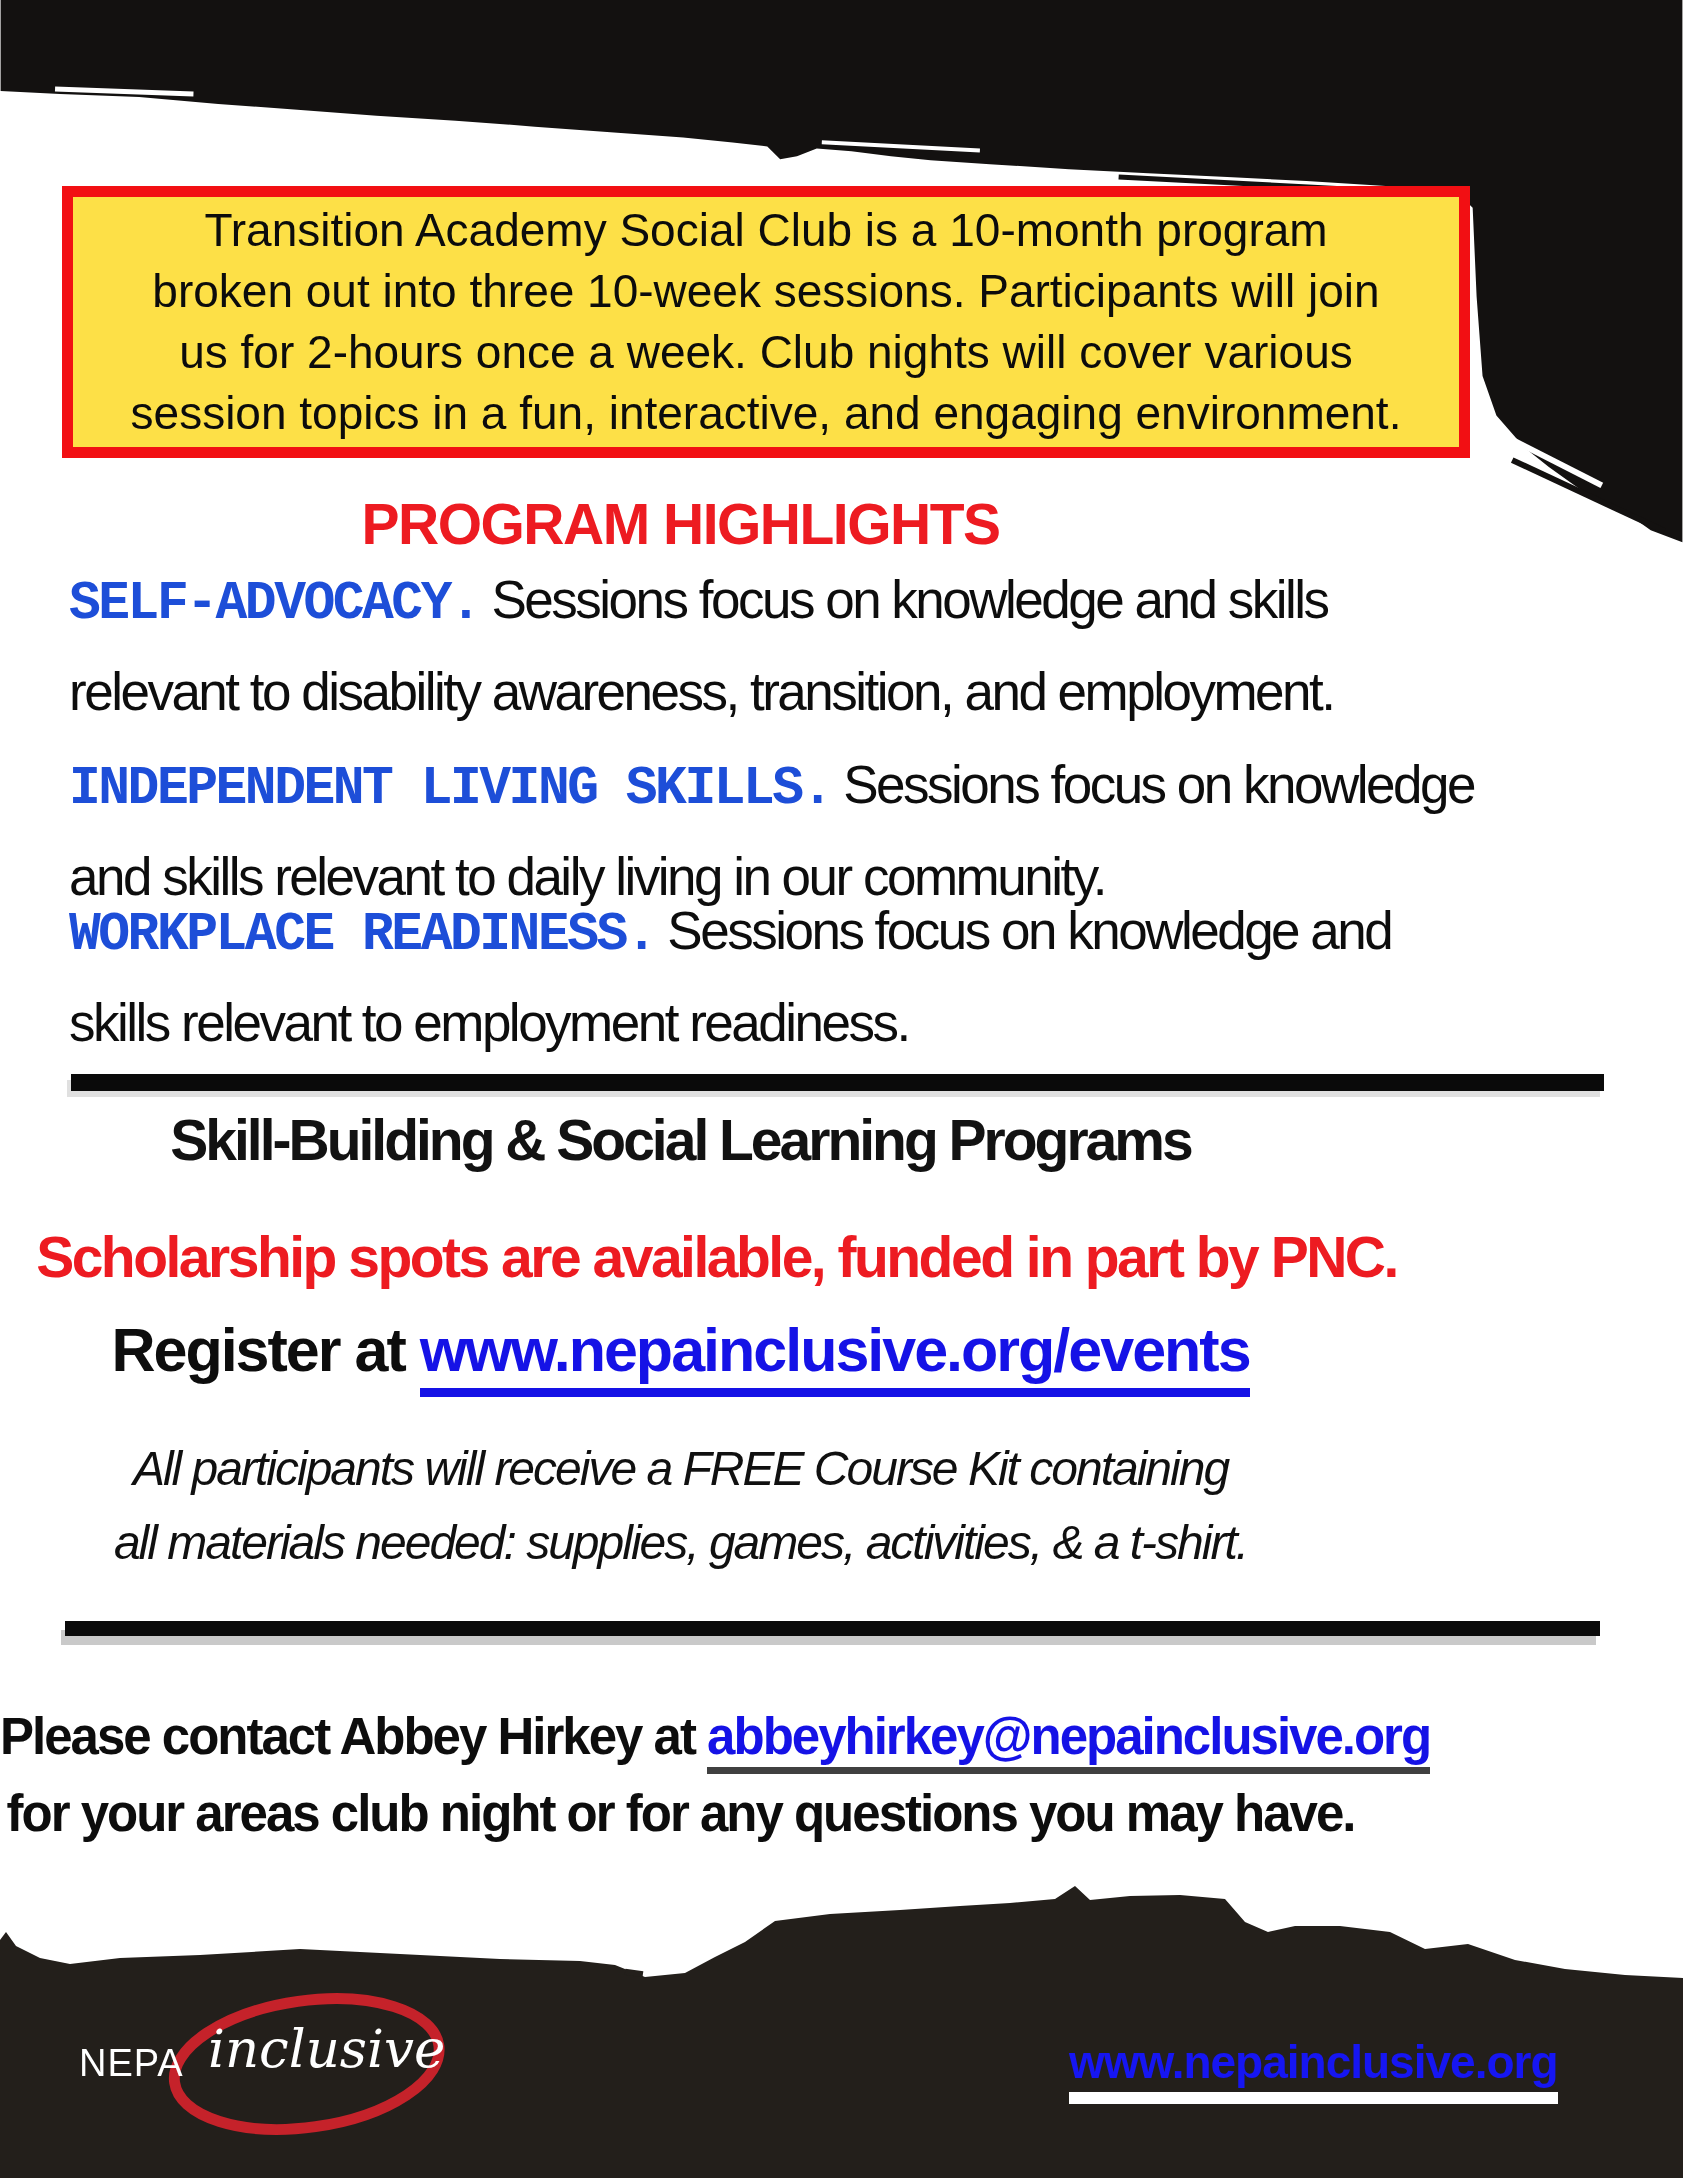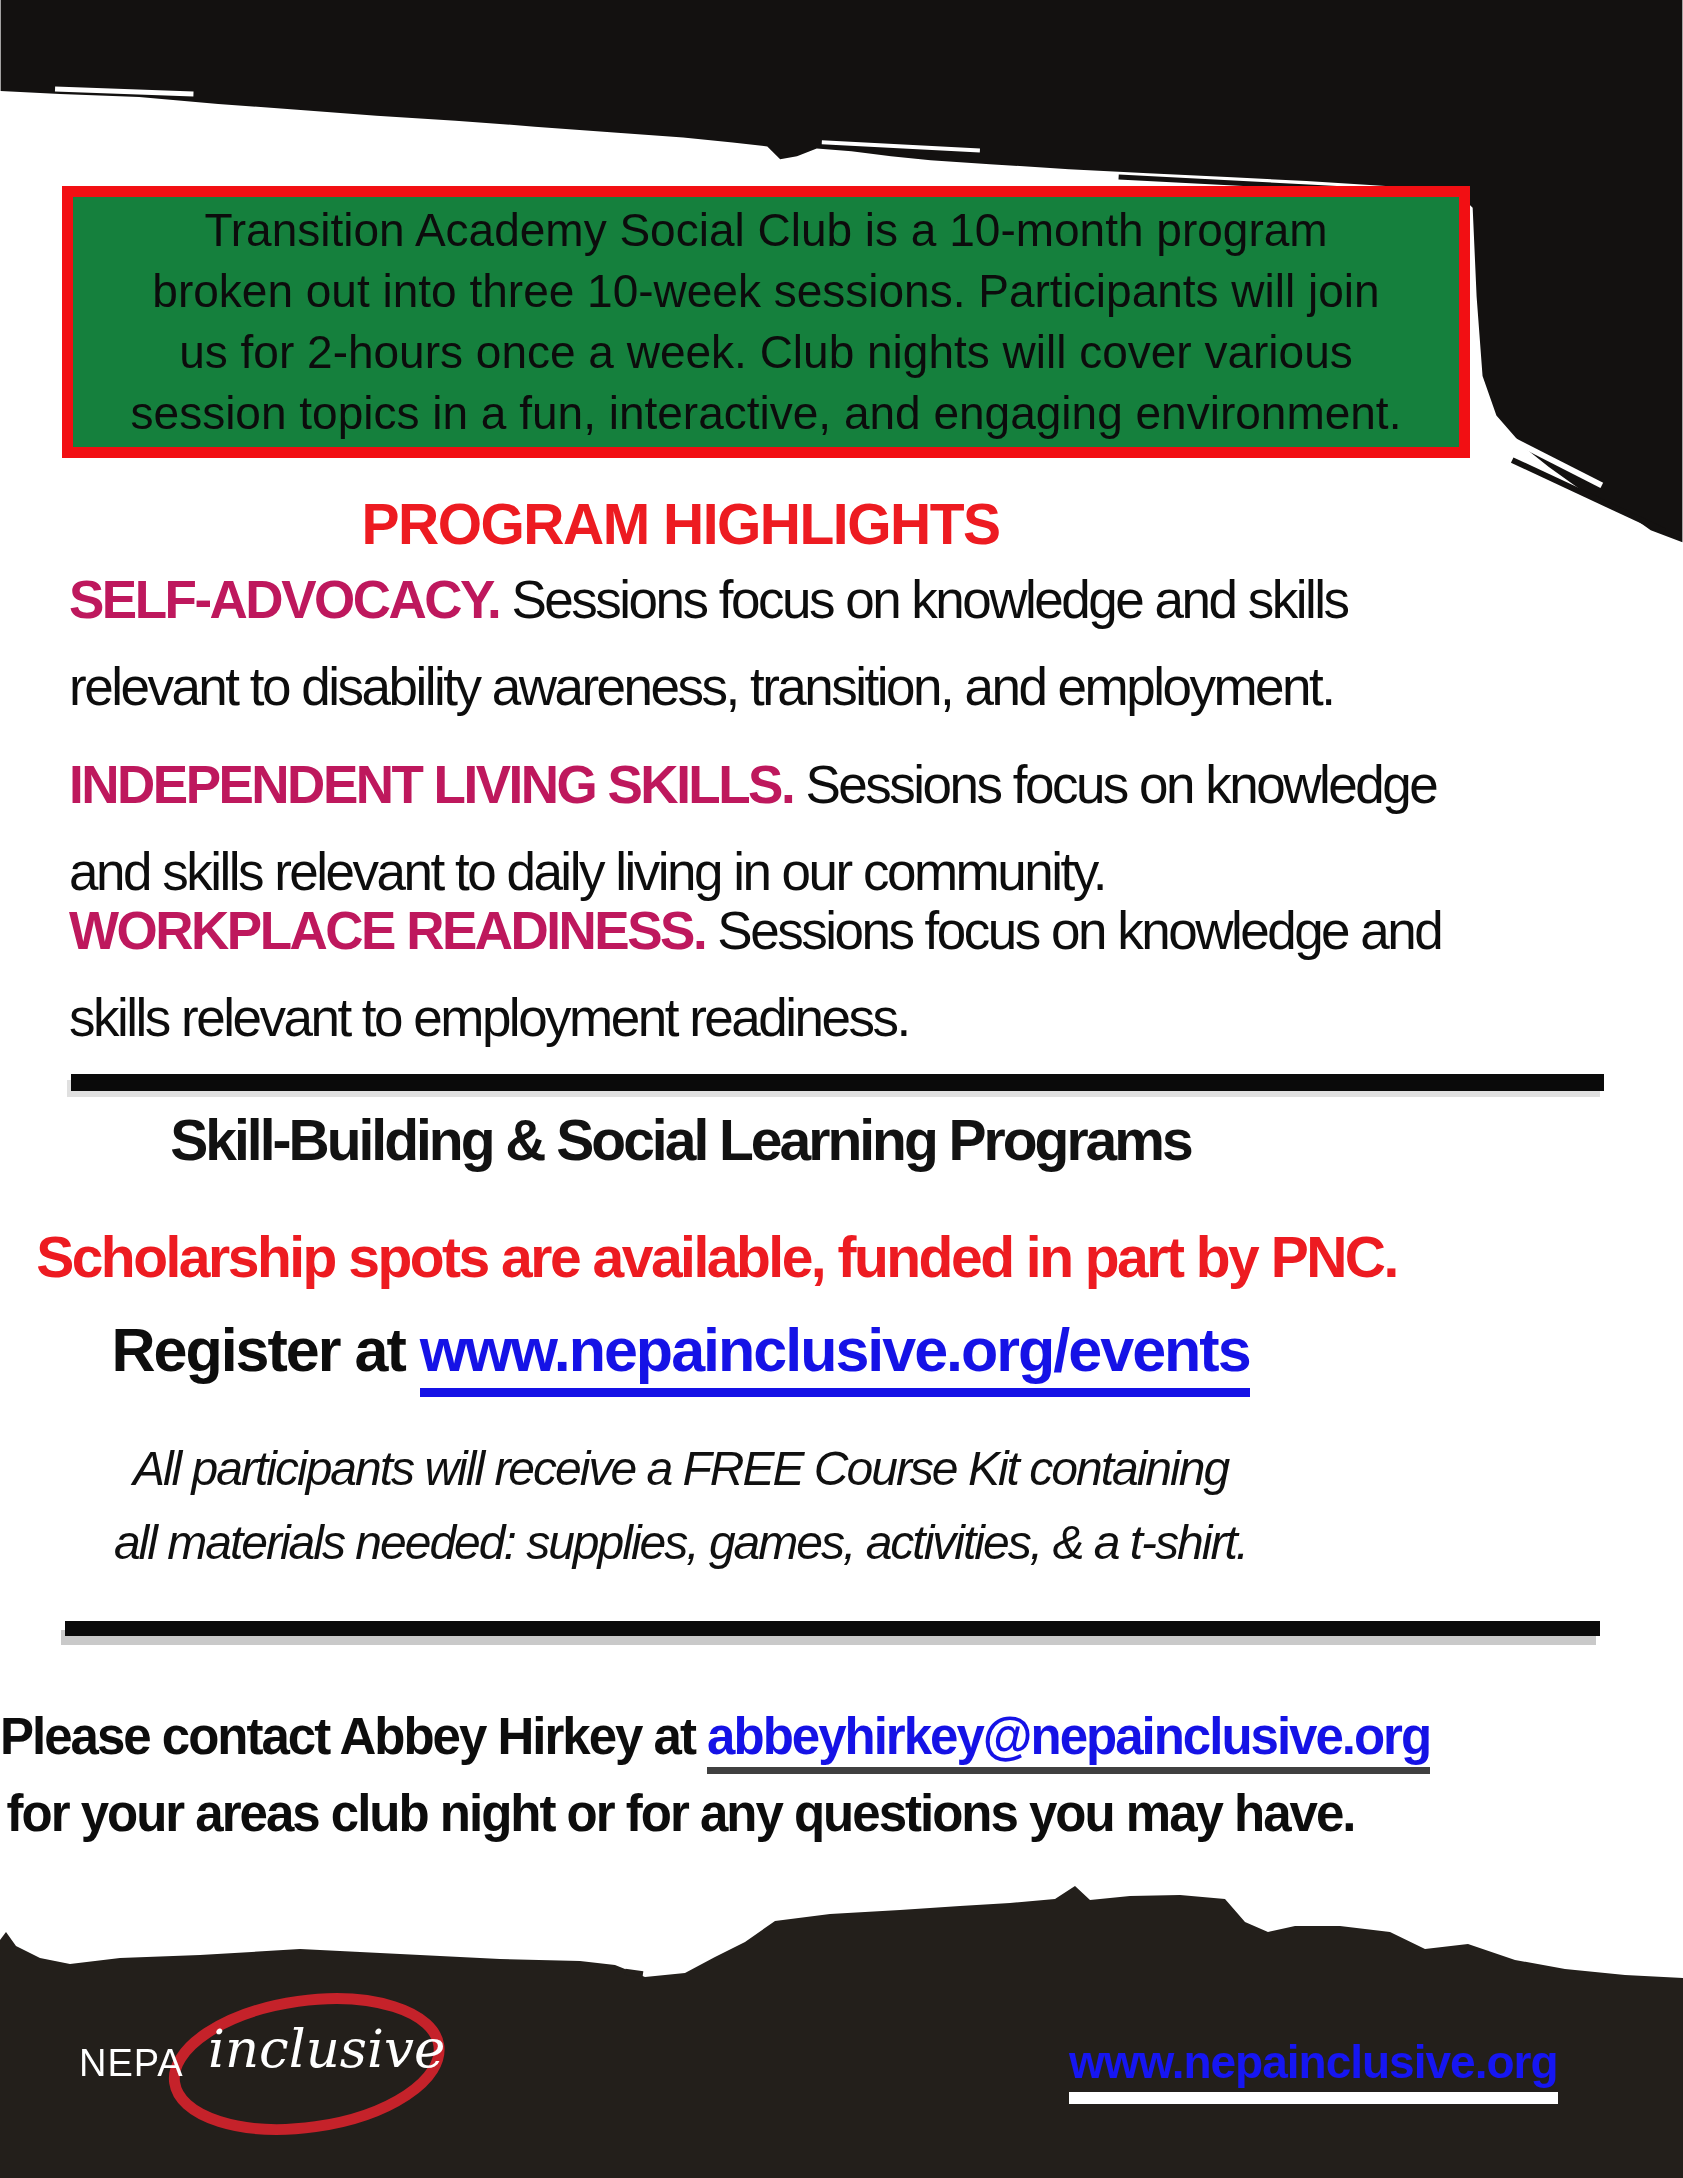--- a/index.html
+++ b/index.html
@@ -4,31 +4,31 @@
 <style>
   html,body{margin:0;padding:0;background:#fff;}
   .page{position:relative;width:1683px;height:2178px;background:#ffffff;overflow:hidden;
         font-family:"Liberation Sans",sans-serif;}
 
   svg.brush{position:absolute;left:0;display:block;}
   .banner-svg{top:0;}
   .footer-svg{top:1822px;}
 
   .intro-box{position:absolute;left:62px;top:186px;width:1408px;height:272px;
-             border:11px solid #f20f13;box-sizing:border-box;background:#15803d;
+             border:11px solid #f20f13;box-sizing:border-box;background:#fde047;
              display:flex;flex-direction:column;justify-content:center;align-items:center;}
   .intro-line{font-size:46px;line-height:61px;color:#0c0c0c;white-space:nowrap;}
 
   .centered{position:absolute;left:0;width:1361px;text-align:center;white-space:nowrap;}
 
   .ph-title{top:491px;font-size:57px;font-weight:bold;color:#ed1b21;letter-spacing:-1.5px;}
 
   .hl-para{position:absolute;left:69px;font-size:53px;letter-spacing:-2.5px;color:#0d0d0d;
            line-height:87px;white-space:nowrap;}
-  .hl-para .lead{font-weight:bold;color:#be185d;}
+  .hl-para .lead{font-weight:bold;color:#1d4ed8;font-family:Liberation Mono, monospace;}
   .hl-p1{top:556px;} .hl-p2{top:741px;} .hl-p3{top:887px;}
 
   .divider{position:absolute;background:#0a0a0a;}
   .divider-1{left:71px;top:1074px;width:1533px;height:17px;box-shadow:-4px 6px 0 rgba(0,0,0,.12);}
   .divider-2{left:65px;top:1621px;width:1535px;height:15px;box-shadow:-4px 9px 0 #c9c9c9;}
 
   .skill-heading{top:1107px;font-size:57px;font-weight:bold;color:#121212;letter-spacing:-3px;}
   .scholarship{top:1224px;font-size:57px;font-weight:bold;color:#ed1b21;letter-spacing:-2.5px;padding-left:36px;}
   .register{top:1315px;font-size:61px;font-weight:bold;color:#0d0d0d;letter-spacing:-2px;}
   .register .reg-link{color:#1512e6;text-decoration:none;border-bottom:9px solid #1512e6;

